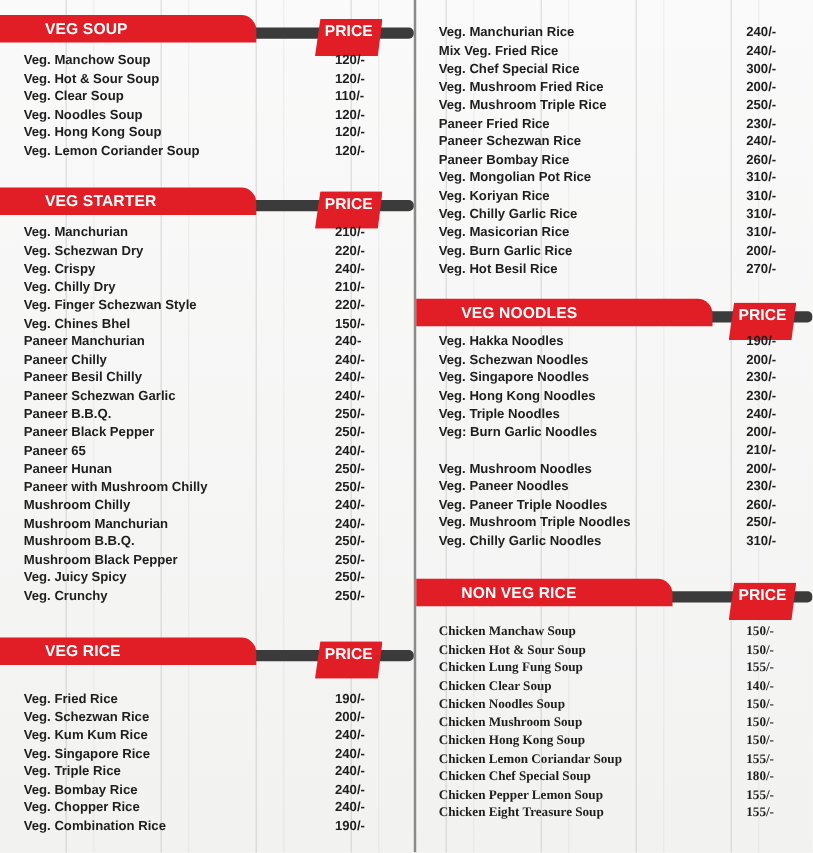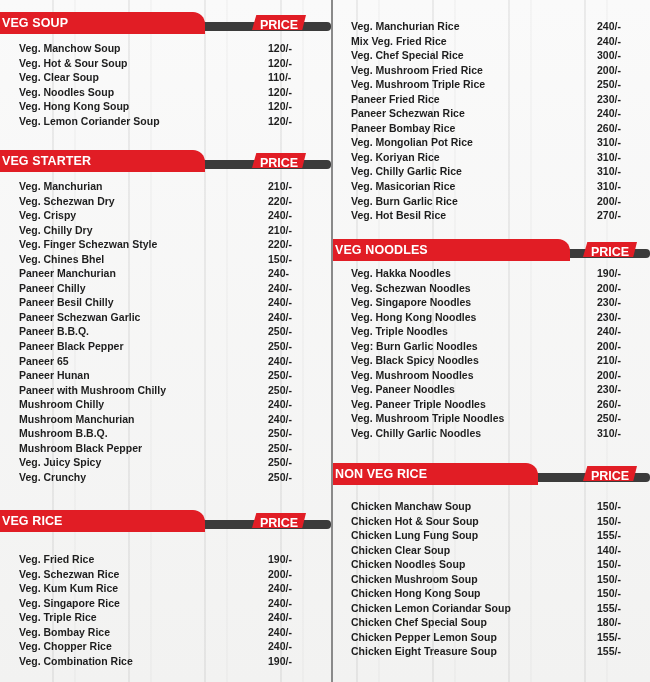--- a/index.html
+++ b/index.html
@@ -20,30 +20,30 @@
     position: absolute; left: 331px; top: 0; width: 2px; height: 682px;
     background: #8a8a8a;
   }
   .section { position: absolute; }
   .sec-header { position: relative; height: 32px; }
   .band {
     position: absolute; left: 0; top: 8px; height: 22px;
     background: #e11d25;
     border-top-right-radius: 12px;
     color: #fff; font-weight: bold; font-size: 12.5px;
-    line-height: 22px; padding-left: 2px;
+    line-height: 22px; padding-left: 36px;
     letter-spacing: 0.1px;
   }
   .gray-bar {
     position: absolute; top: 18px; height: 9px;
     background: #3b3b3b;
     border-radius: 0 4px 4px 0;
   }
   .price-tag {
-    position: absolute; top: 11px; height: 15px;
+    position: absolute; top: 11px; height: 30px;
     background: #e11d25; color: #fff;
     font-weight: bold; font-size: 12.5px;
     line-height: 21px; text-align: center;
     clip-path: polygon(8% 0, 100% 0, 93% 100%, 0 100%);
   }
   .items { position: absolute; }
   .row {
     position: relative; height: 14.55px;
     font-size: 10.5px; font-weight: bold; color: #1e1e1e;
     line-height: 14.55px; white-space: nowrap;
@@ -312,21 +312,20 @@
       </div>
       <div class="row">
         <span class="name">Veg. Triple Noodles</span>
         <span class="price" style="left: 246px;">240/-</span>
       </div>
       <div class="row">
         <span class="name">Veg: Burn Garlic Noodles</span>
         <span class="price" style="left: 246px;">200/-</span>
       </div>
       <div class="row">
-        <span class="name">Veg. Black Spicy Noodles</span>
         <span class="price" style="left: 246px;">210/-</span>
       </div>
       <div class="row">
         <span class="name">Veg. Mushroom Noodles</span>
         <span class="price" style="left: 246px;">200/-</span>
       </div>
       <div class="row">
         <span class="name">Veg. Paneer Noodles</span>
         <span class="price" style="left: 246px;">230/-</span>
       </div>
@@ -344,21 +343,21 @@
       </div>
     </div>
 </div>
 
 <div class="section" style="left:333px;top:455px;width:317px;">
   <div class="sec-header">
     <div class="gray-bar" style="left:188px;width:129px;"></div>
     <div class="band" style="width:205px;">NON VEG RICE</div>
     <div class="price-tag" style="left:250px;width:54px;">PRICE</div>
   </div>
-  <div class="items" style="left:18px;top:44px;width:300px;">
+  <div class="items" style="left:18px;top:44px;width:300px;font-family:Liberation Serif, serif;">
       <div class="row">
         <span class="name">Chicken Manchaw Soup</span>
         <span class="price" style="left: 246px;">150/-</span>
       </div>
       <div class="row">
         <span class="name">Chicken Hot &amp; Sour Soup</span>
         <span class="price" style="left: 246px;">150/-</span>
       </div>
       <div class="row">
         <span class="name">Chicken Lung Fung Soup</span>

